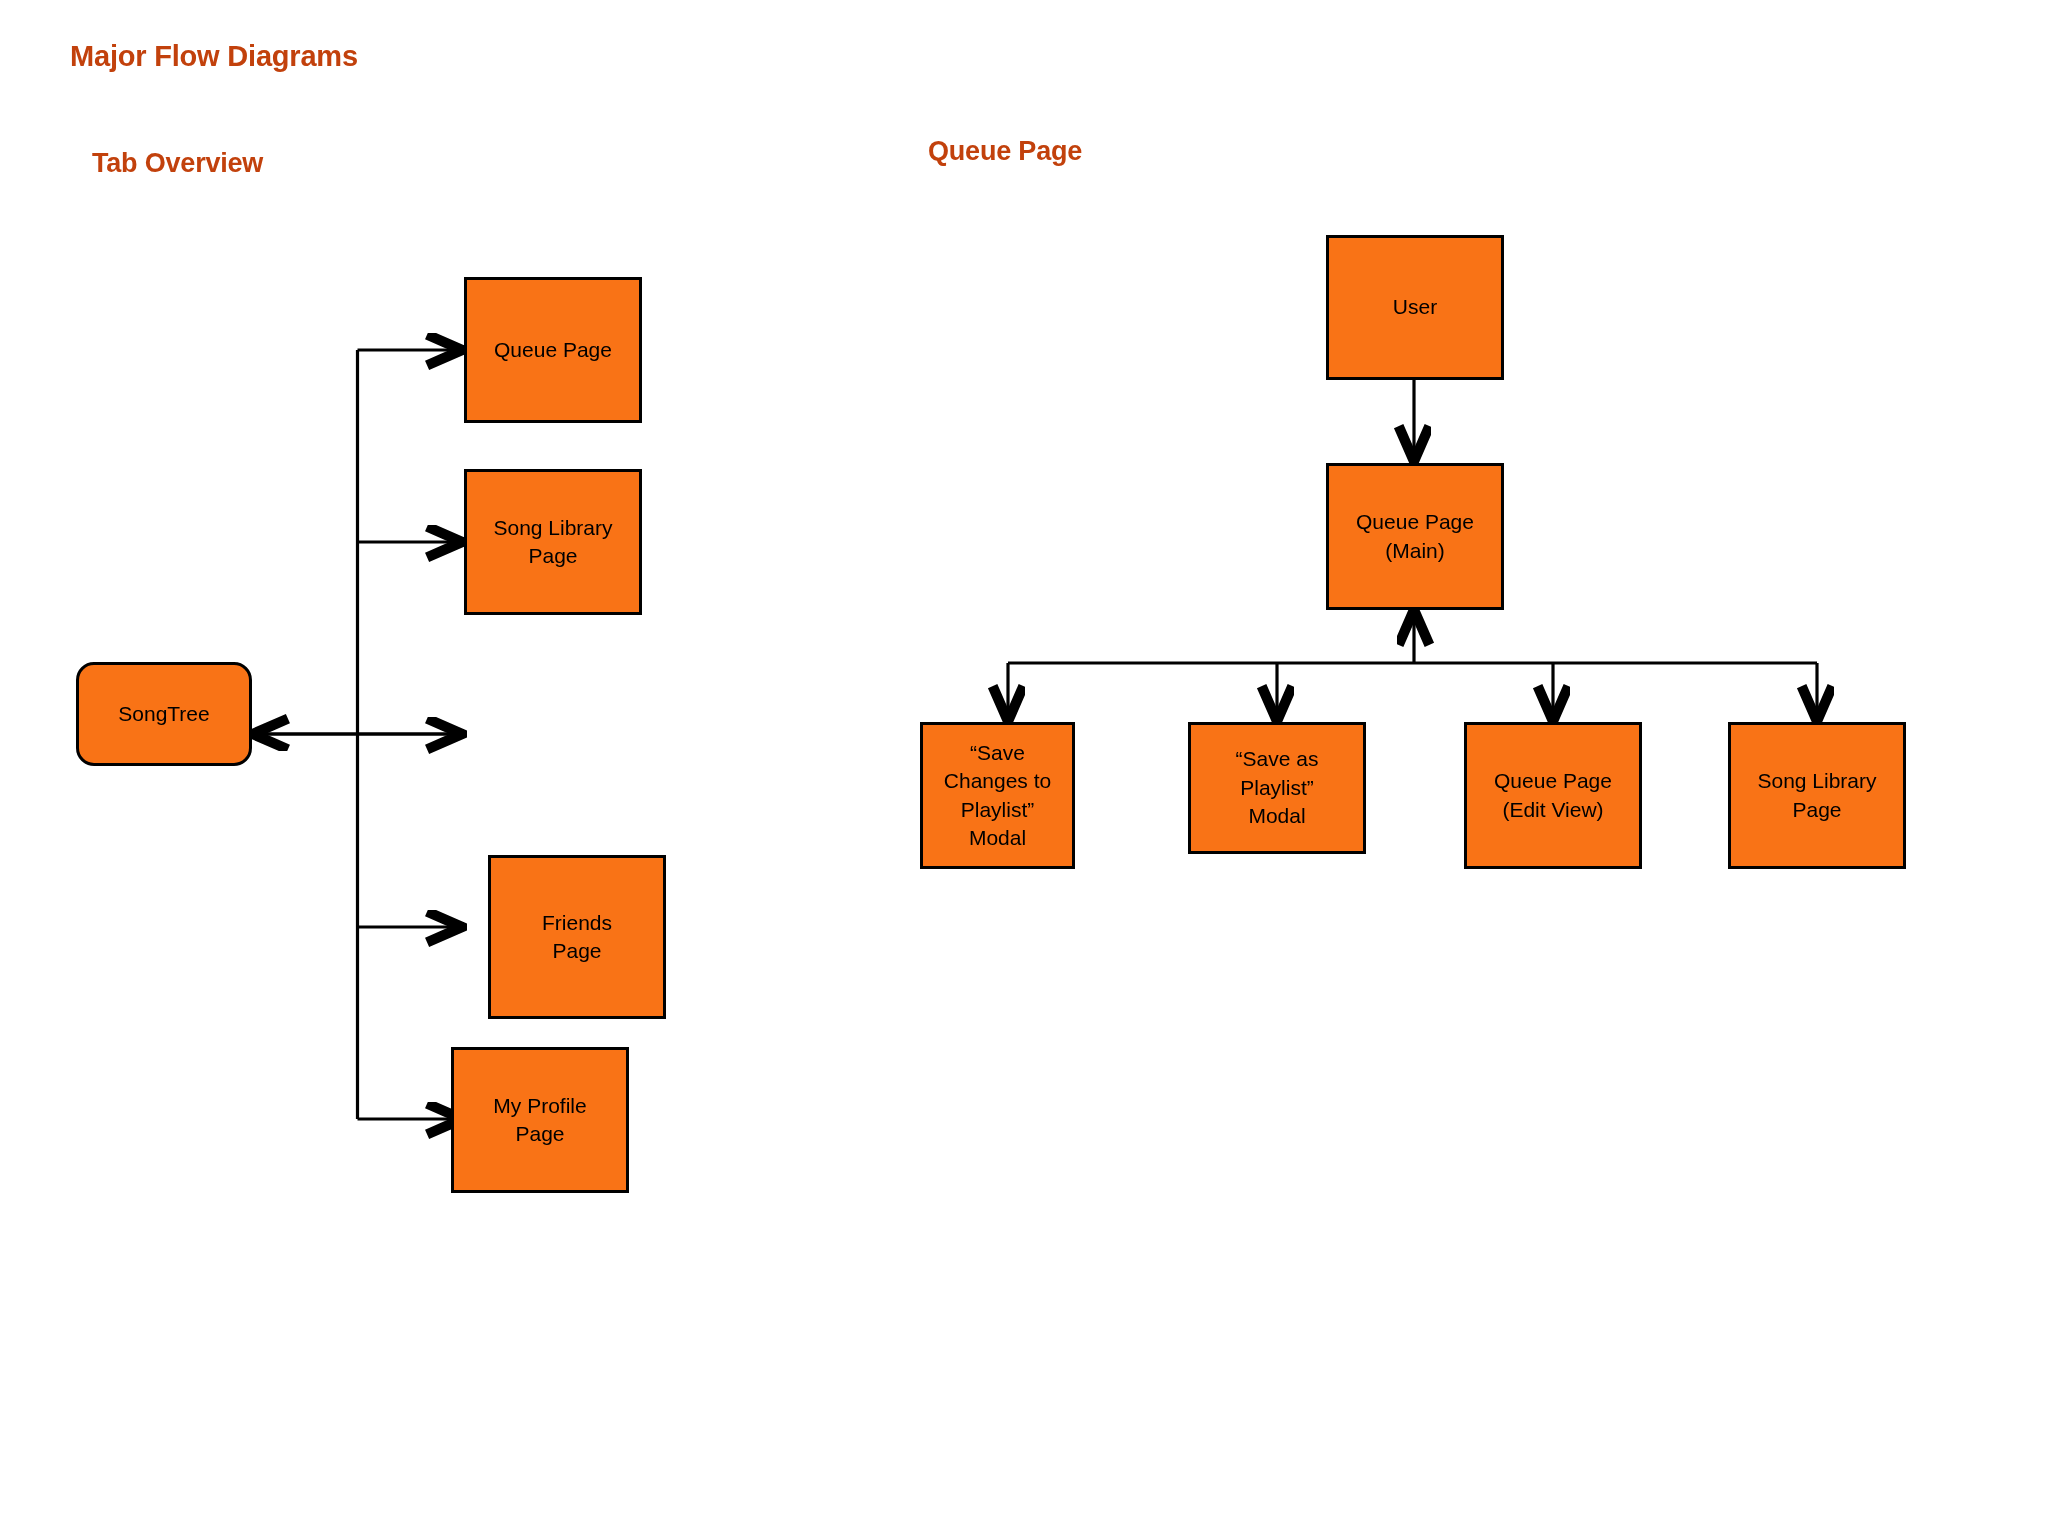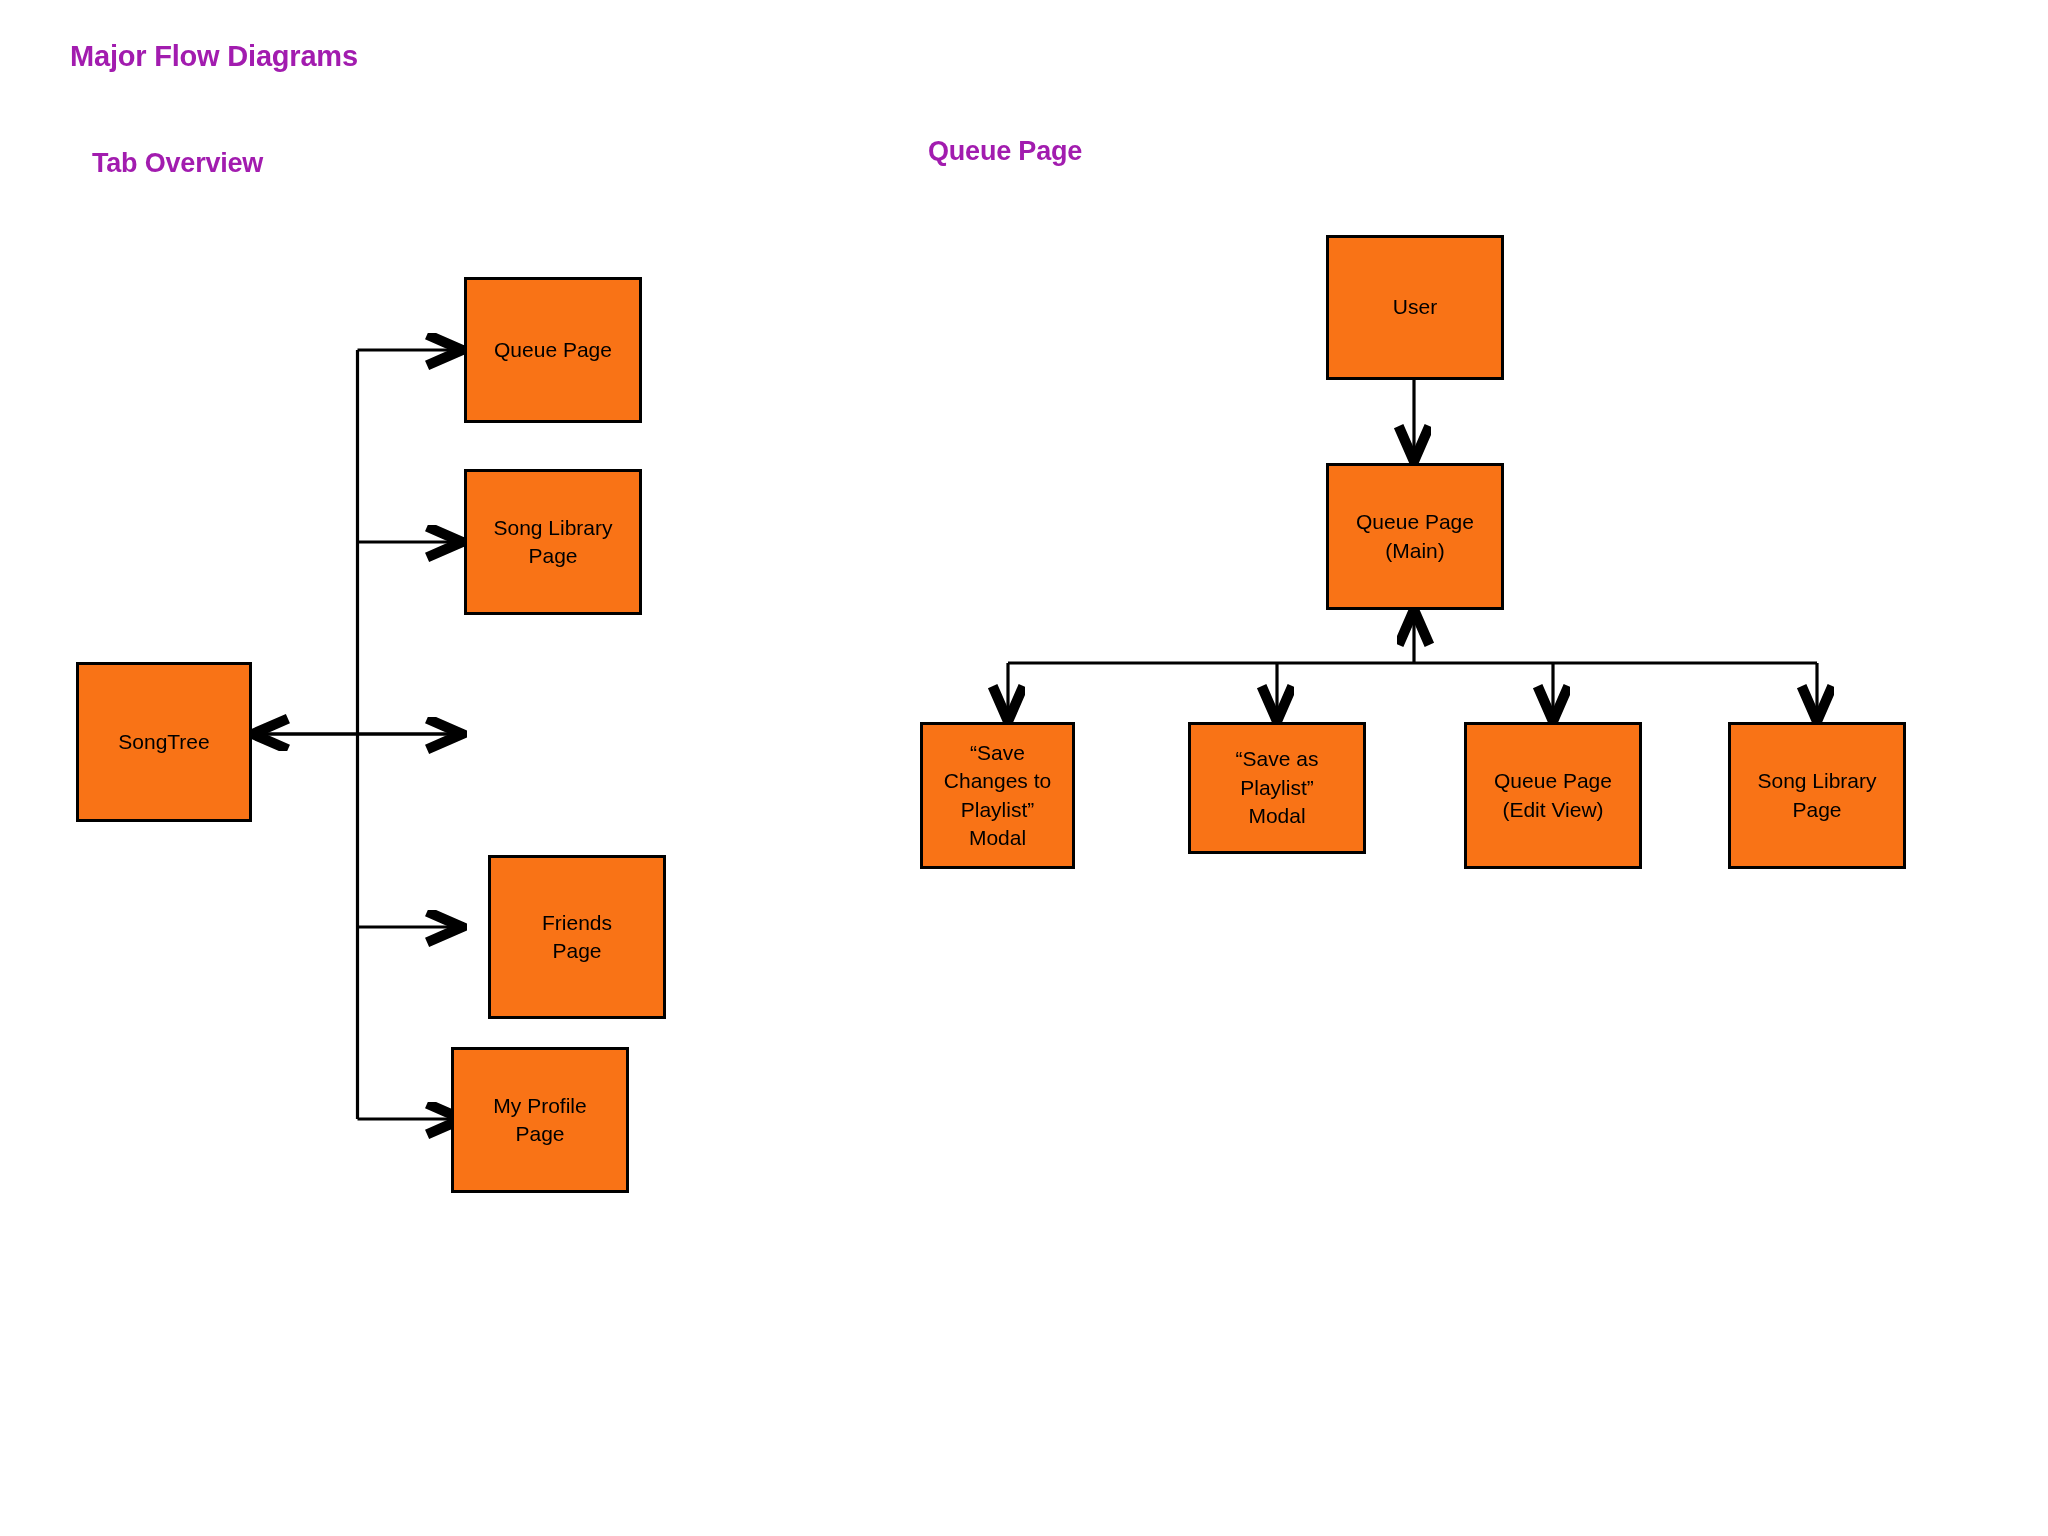--- a/index.html
+++ b/index.html
@@ -9,21 +9,21 @@
     font-family:"Liberation Sans","DejaVu Sans",sans-serif;
     color:#000000;
     overflow:hidden;
     position:relative;
   }
   #canvas{position:absolute;inset:0;width:2048px;height:1536px;}
 
   .h-title{
     position:absolute;
     font-weight:bold;
-    color:#a21caf;
+    color:#c2410c;
     white-space:nowrap;
     letter-spacing:-0.2px;
   }
   #page-title{left:70px;top:40px;font-size:29px;}
   #section-title-left{left:92px;top:148px;font-size:27px;}
   #section-title-right{left:928px;top:136px;font-size:27px;}
 
   .node{
     position:absolute;
     box-sizing:border-box;
@@ -115,21 +115,21 @@
       <line x1="1277" y1="663" x2="1277" y2="720" marker-end="url(#ah)"></line>
     </g>
     <g>
       <line x1="1553" y1="663" x2="1553" y2="720" marker-end="url(#ah)"></line>
     </g>
     <g>
       <line x1="1817" y1="663" x2="1817" y2="720" marker-end="url(#ah)"></line>
     </g>
   </svg>
 
-  <div class="node" style="left:76px;top:662px;width:176px;height:160px;">SongTree</div>
+  <div class="node" style="left:76px;top:662px;width:176px;height:104px;border-radius:18px;">SongTree</div>
 
   <div class="node" style="left:464px;top:277px;width:178px;height:146px;">Queue Page</div>
 
   <div class="node" style="left:464px;top:469px;width:178px;height:146px;">Song Library
 Page</div>
 
 
   <div class="node" style="left:488px;top:855px;width:178px;height:164px;">Friends
 Page</div>
 

